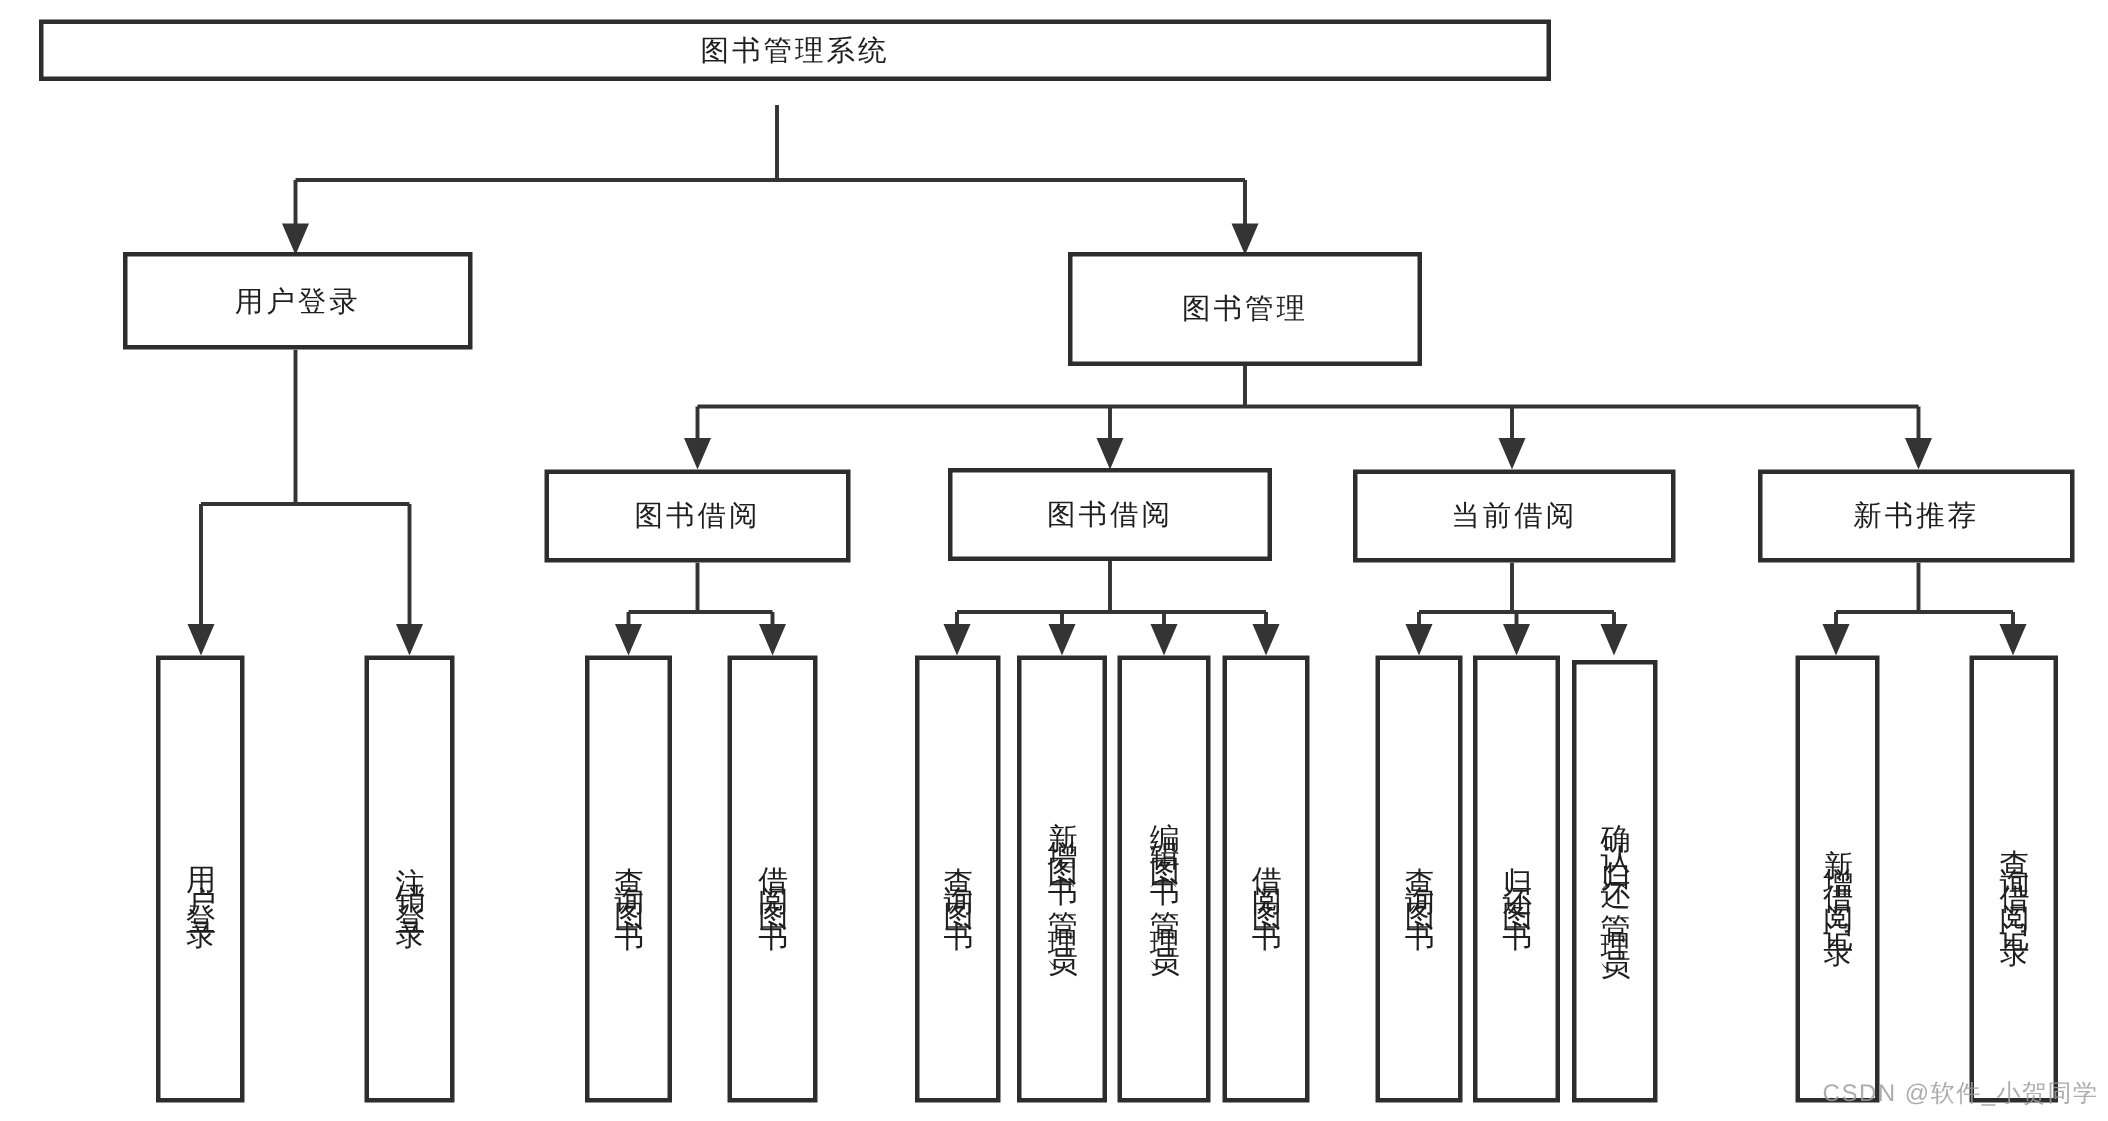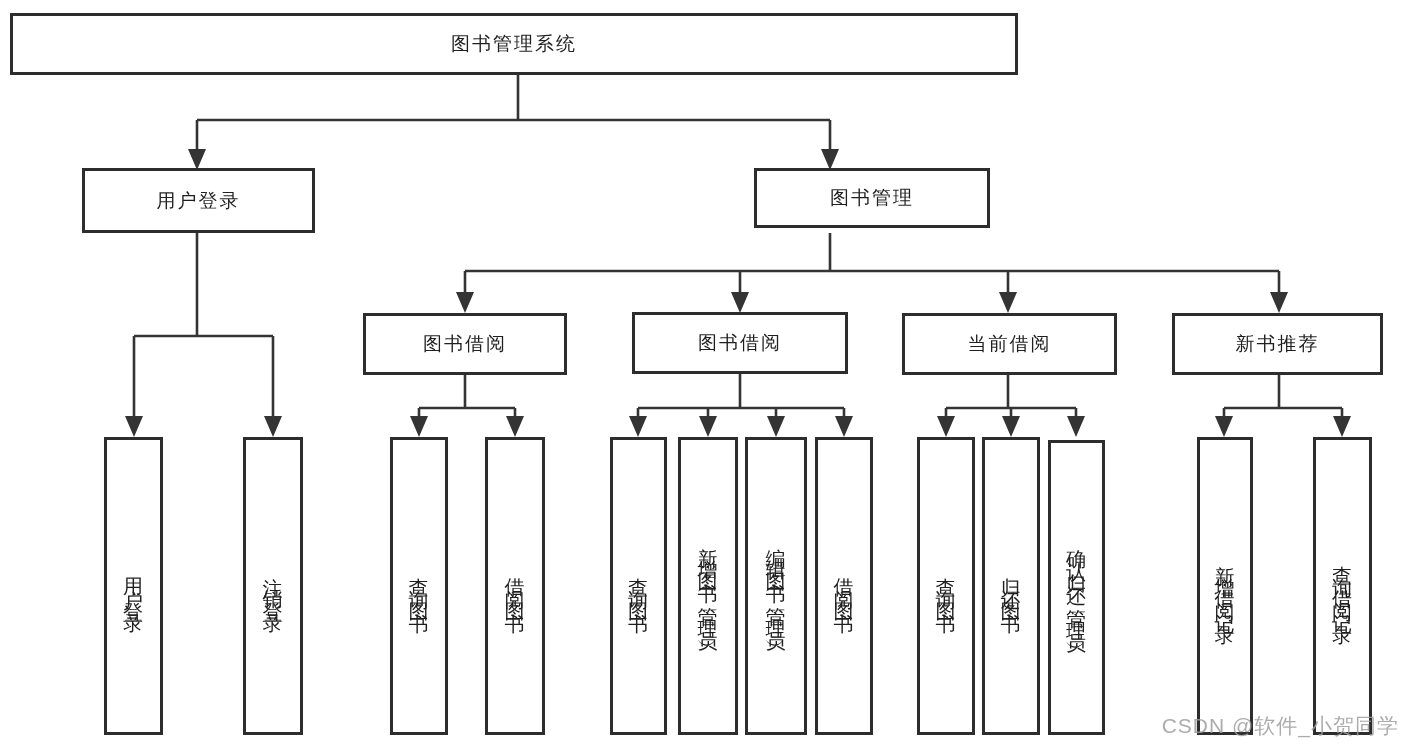--- a/index.html
+++ b/index.html
@@ -50,21 +50,21 @@
     text-orientation: mixed;
     font-size: 20px;
     line-height: 1.3;
     letter-spacing: 12px;
     white-space: nowrap;
   }
   .watermark {
     position: absolute;
     right: 6px;
     bottom: 7px;
-    font-size: 21px;
+    font-size: 16px;
     color: rgba(158, 158, 158, 0.85);
     letter-spacing: 1px;
     z-index: 5;
     white-space: nowrap;
   }
 </style>
 </head>
 <body>
 
 <div class="canvas">
@@ -81,28 +81,28 @@
     <path class="arrow" d="
       M188 149h18l-9 21z M821 149h18l-9 21z
       M456 292h18l-9 21z M731 292h18l-9 21z M999 292h18l-9 21z M1270 292h18l-9 21z
       M125 416h18l-9 21z M264 416h18l-9 21z
       M410 416h18l-9 21z M506 416h18l-9 21z
       M629 416h18l-9 21z M699 416h18l-9 21z M767 416h18l-9 21z M835 416h18l-9 21z
       M937 416h18l-9 21z M1002 416h18l-9 21z M1067 416h18l-9 21z
       M1215 416h18l-9 21z M1333 416h18l-9 21z"></path>
   </svg>
 
-  <div class="node h" style="left:10px;top:13px;width:1008px;height:62px">
+  <div class="node h" style="left:26px;top:13px;width:1008px;height:41px">
     <span class="lbl">图书管理系统</span>
   </div>
 
   <div class="node h" style="left:82px;top:168px;width:233px;height:65px">
     <span class="lbl">用户登录</span>
   </div>
-  <div class="node h" style="left:754px;top:168px;width:236px;height:60px">
+  <div class="node h" style="left:712px;top:168px;width:236px;height:76px">
     <span class="lbl">图书管理</span>
   </div>
 
   <div class="node h" style="left:363px;top:313px;width:204px;height:62px">
     <span class="lbl">图书借阅</span>
   </div>
   <div class="node h" style="left:632px;top:312px;width:216px;height:62px">
     <span class="lbl">图书借阅</span>
   </div>
   <div class="node h" style="left:902px;top:313px;width:215px;height:62px">

